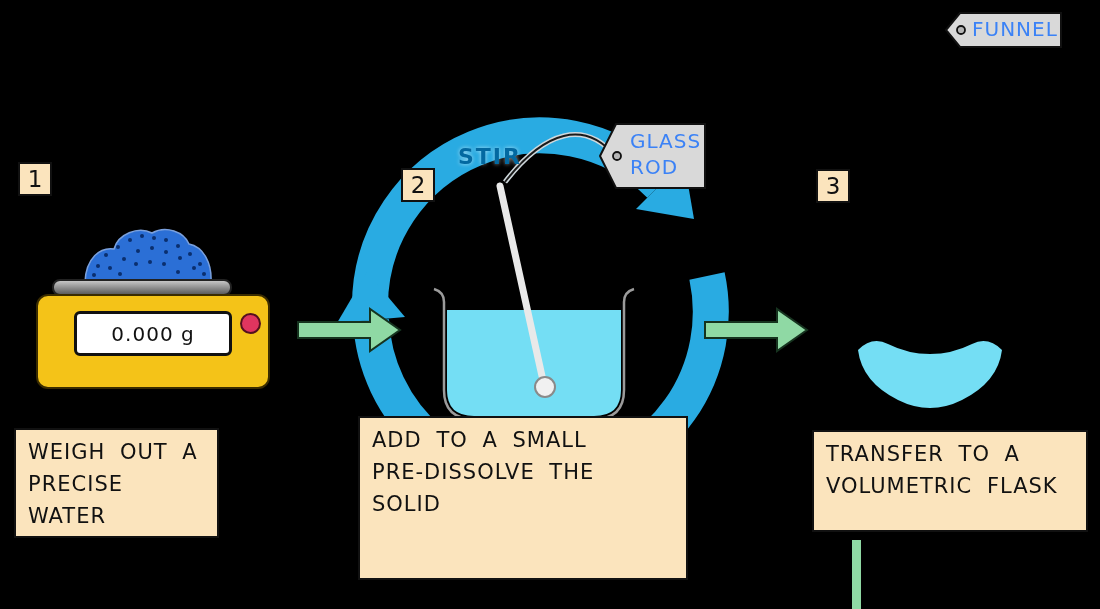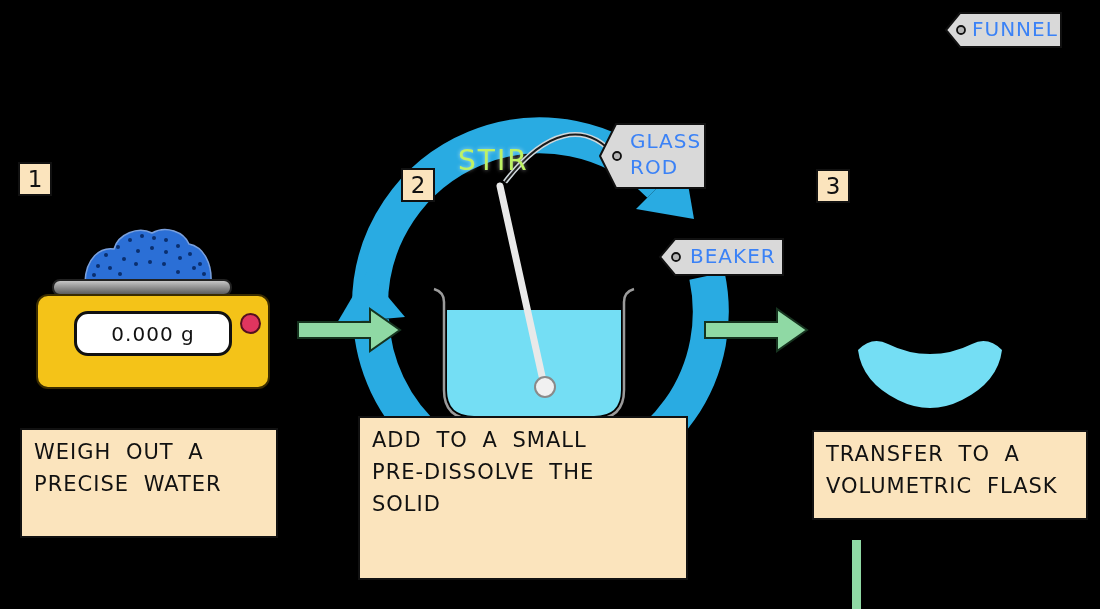--- a/index.html
+++ b/index.html
@@ -7,25 +7,25 @@
   .canvas{position:relative;width:1100px;height:609px;background:#000;overflow:hidden}
   svg.art{position:absolute;left:0;top:0;z-index:1}
   .abs{position:absolute;z-index:2}
   .badge{width:34px;height:34px;background:var(--c-labelbox);border:2px solid #111;color:#111;
          font-size:23px;display:flex;align-items:center;justify-content:center}
   .caption{background:var(--c-labelbox);border:2px solid #111;color:#111;font-size:21px;
            letter-spacing:1px;word-spacing:7px;line-height:32px;padding:6px 12px;overflow:hidden}
   .tag{position:absolute;z-index:3}
   .tag svg{position:absolute;left:0;top:0}
   .tag .tag-text{position:absolute;color:#3b82f6;font-size:20px;letter-spacing:1px;white-space:nowrap}
-  .stir{color:#bef264;font-size:28px;letter-spacing:2px;font-weight:normal;
+  .stir{color:#0369a1;font-size:22px;letter-spacing:2px;font-weight:bold;
         text-shadow:0 0 4px rgba(255,255,255,.6)}
   .platform{border-radius:8px;background:linear-gradient(#c6c6c6,#5c5c5c);border:2px solid #222}
   .scale-body{border-radius:12px;background:var(--c-scaleyellow);border:2px solid #3a2c00}
-  .scale-display{border-radius:14px;background:#fff;border:3px solid #111;color:#111;font-size:20px;
+  .scale-display{border-radius:6px;background:#fff;border:3px solid #111;color:#111;font-size:20px;
                  display:flex;align-items:center;justify-content:center;letter-spacing:1px}
   .scale-button{border-radius:50%;background:var(--c-button);border:2px solid #55101f}
 </style>
 </head>
 <body>
 
 <div class="canvas">
 
   <svg class="art" width="1100" height="609" viewBox="0 0 1100 609">
 
@@ -94,43 +94,36 @@
 
   <div class="tag" style="left:598px;top:118px;width:110px;height:76px">
     <svg width="110" height="76">
       <polygon points="2,38 18,6 107,6 107,70 18,70" style="fill:var(--c-tag)" stroke="#111" stroke-width="2"></polygon>
       <circle cx="19" cy="38" r="4" fill="#b5b5b5" stroke="#111" stroke-width="1.8"></circle>
     </svg>
     <span class="tag-text" style="left:32px;top:11px">GLASS</span>
     <span class="tag-text" style="left:32px;top:37px">ROD</span>
   </div>
 
-  <div class="tag" style="left:658px;top:236px;width:128px;height:42px">
-    <svg width="128" height="42">
-      <polygon points="2,21 17,3 125,3 125,39 17,39" style="fill:var(--c-tag)" stroke="#111" stroke-width="2"></polygon>
-      <circle cx="18" cy="21" r="4" fill="#b5b5b5" stroke="#111" stroke-width="1.8"></circle>
-    </svg>
-    <span class="tag-text" style="left:32px;top:8px">BEAKER</span>
-  </div>
 
   <div class="tag" style="left:944px;top:10px;width:120px;height:40px">
     <svg width="120" height="40">
       <polygon points="2,20 16,3 117,3 117,37 16,37" style="fill:var(--c-tag)" stroke="#111" stroke-width="2"></polygon>
       <circle cx="17" cy="20" r="4" fill="#b5b5b5" stroke="#111" stroke-width="1.8"></circle>
     </svg>
     <span class="tag-text" style="left:28px;top:7px">FUNNEL</span>
   </div>
 
-  <div class="abs caption" style="left:20px;top:428px;width:258px;height:110px">
+  <div class="abs caption" style="left:14px;top:428px;width:205px;height:110px">
     <div>WEIGH OUT A</div>
     <div>PRECISE WATER</div>
   </div>
   <div class="abs caption" style="left:358px;top:416px;width:330px;height:164px">
     <div>ADD TO A SMALL</div>
     <div>PRE-DISSOLVE THE</div>
     <div>SOLID</div>
   </div>
-  <div class="abs caption" style="left:812px;top:430px;width:276px;height:90px">
+  <div class="abs caption" style="left:812px;top:430px;width:276px;height:102px">
     <div>TRANSFER TO A</div>
     <div>VOLUMETRIC FLASK</div>
   </div>
 
 </div>
 
 </body></html>

